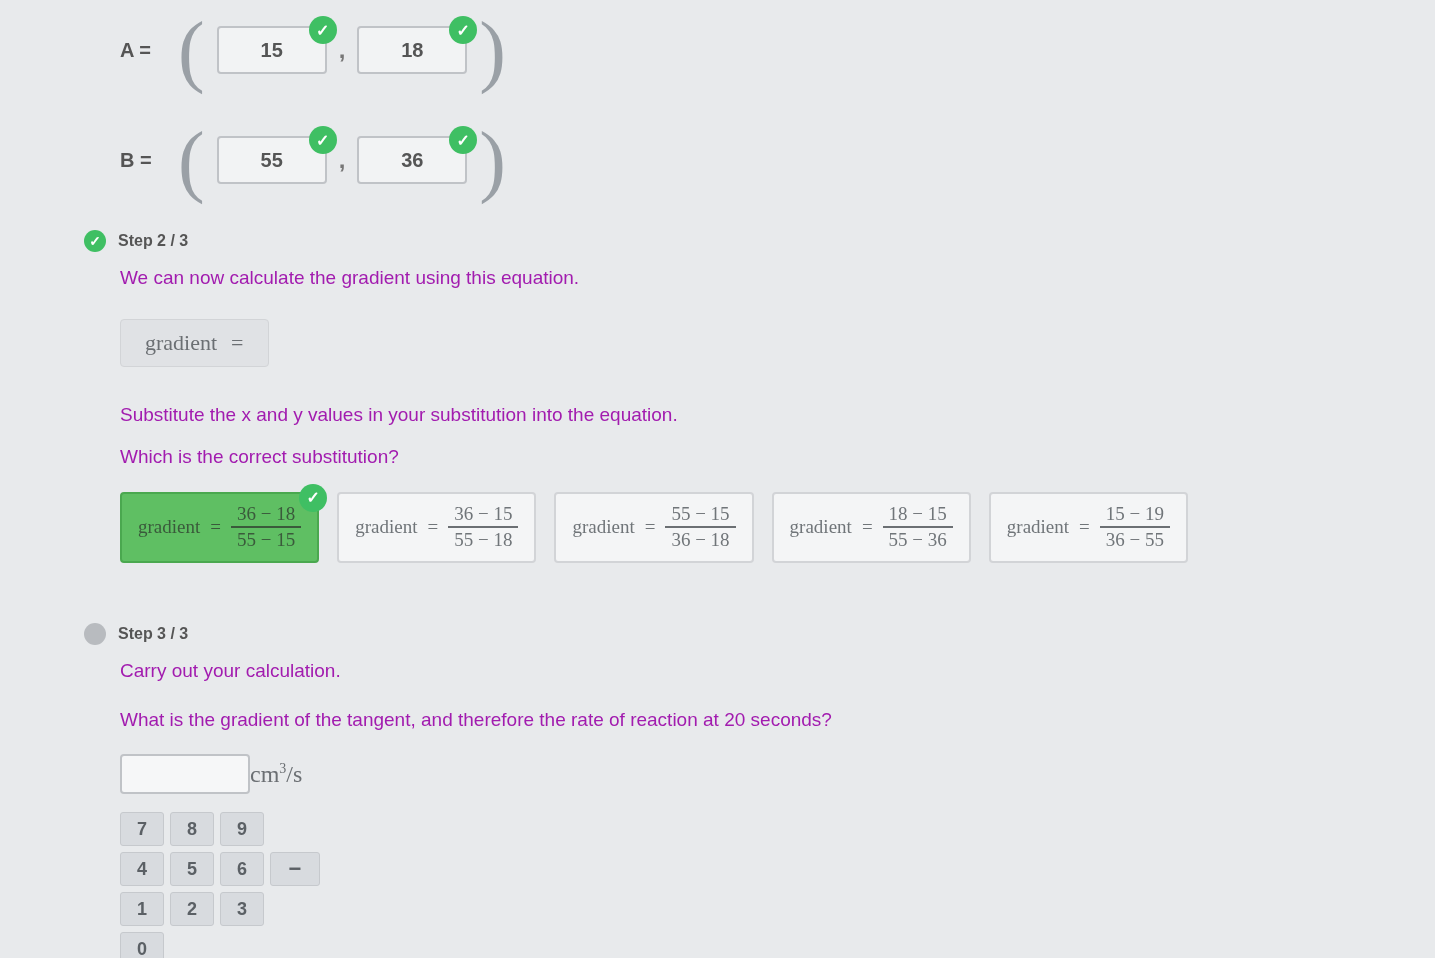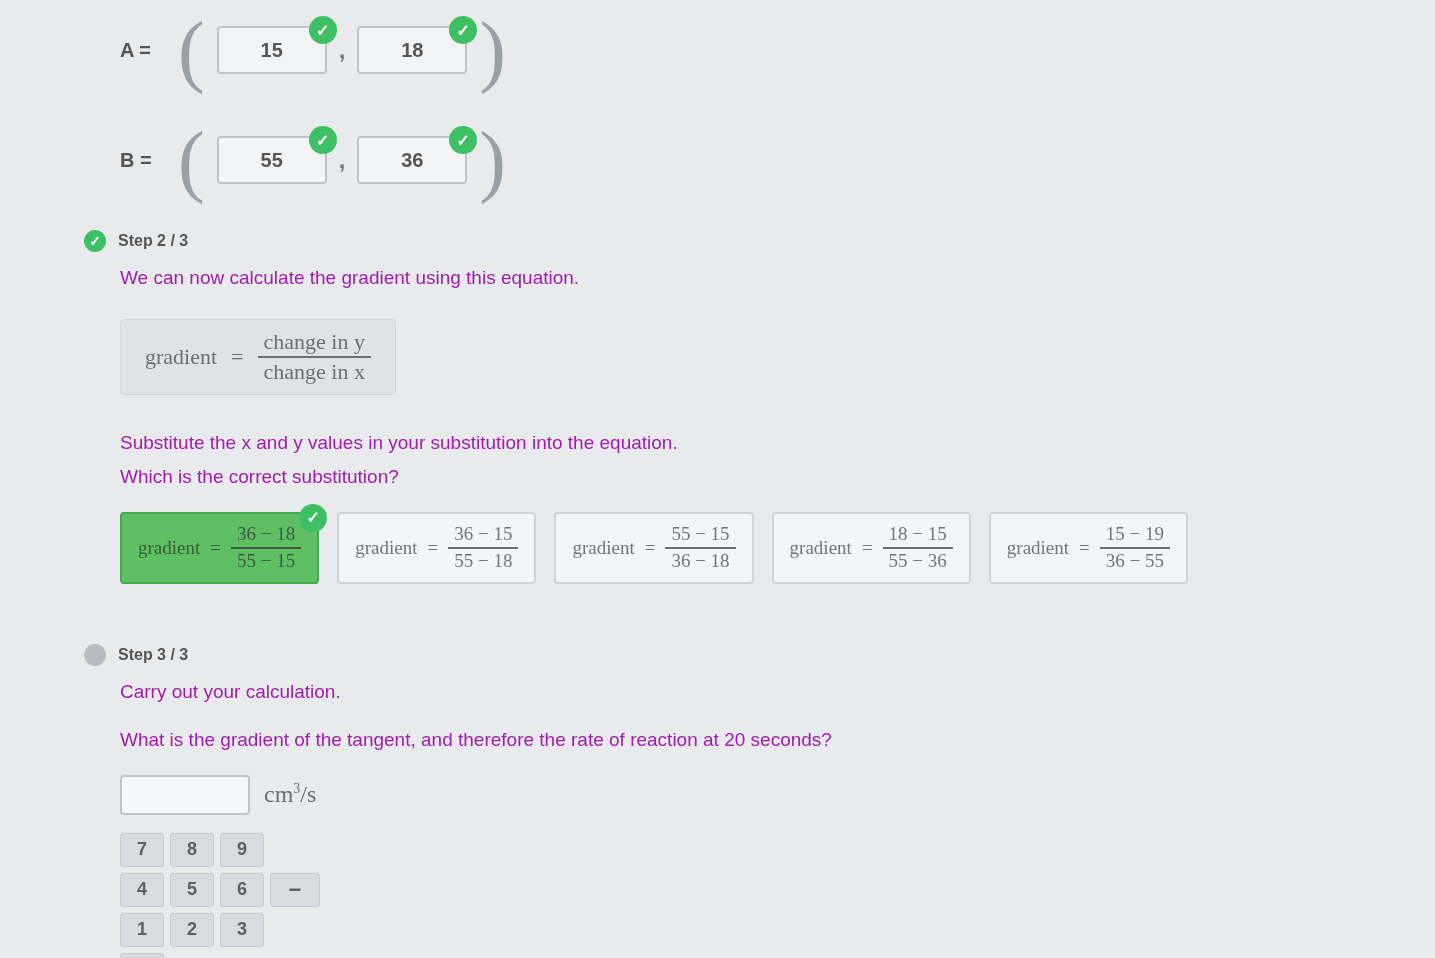--- a/index.html
+++ b/index.html
@@ -107,21 +107,20 @@
     flex: 0 0 auto;
   }
   .option .math { font-size: 19px; color: #707579; }
   .option.selected { background: #5fbf63; border-color: #4aa84f; }
   .option.selected .math, .option.selected .frac .num, .option.selected .frac .den { color: #3a5a3b; }
   .option.selected .frac .num { border-bottom-color: #3a5a3b; }
   .option .check { top: -10px; right: -10px; }
   .answer-row {
     display: flex;
     align-items: center;
-    gap: 14px;
     margin-top: 10px;
     margin-bottom: 18px;
   }
   .answer-input {
     border: 2px solid #c0c3c7;
     border-radius: 4px;
     background: #f6f7f8;
     width: 130px;
     height: 40px;
     display: flex;
@@ -190,28 +189,24 @@
 
 <div class="step-header">
   <span class="step-dot">✓</span>
   <span class="step-label">Step 2 / 3</span>
 </div>
 <p class="body-text">We can now calculate the gradient using this equation.</p>
 
 <div class="formula-box">
   <span class="math">gradient</span>
   <span class="math">=</span>
-  <span class="frac math">
-    <span class="num">change in y</span>
-    <span class="den">change in x</span>
-  </span>
 </div>
 
 <p class="body-text" style="margin-bottom:2px">Substitute the x and y values in your substitution into the equation.</p>
-<p class="body-text" style="margin-top:6px">Which is the correct substitution?</p>
+<p class="body-text" style="margin-top:14px">Which is the correct substitution?</p>
 
 <div class="options-row" id="options-row">
     <div class="option selected">
       <span class="math">gradient</span>
       <span class="math">=</span>
       <span class="frac math">
         <span class="num">36 − 18</span>
         <span class="den">55 − 15</span>
       </span>
       <span class="check">✓</span>

